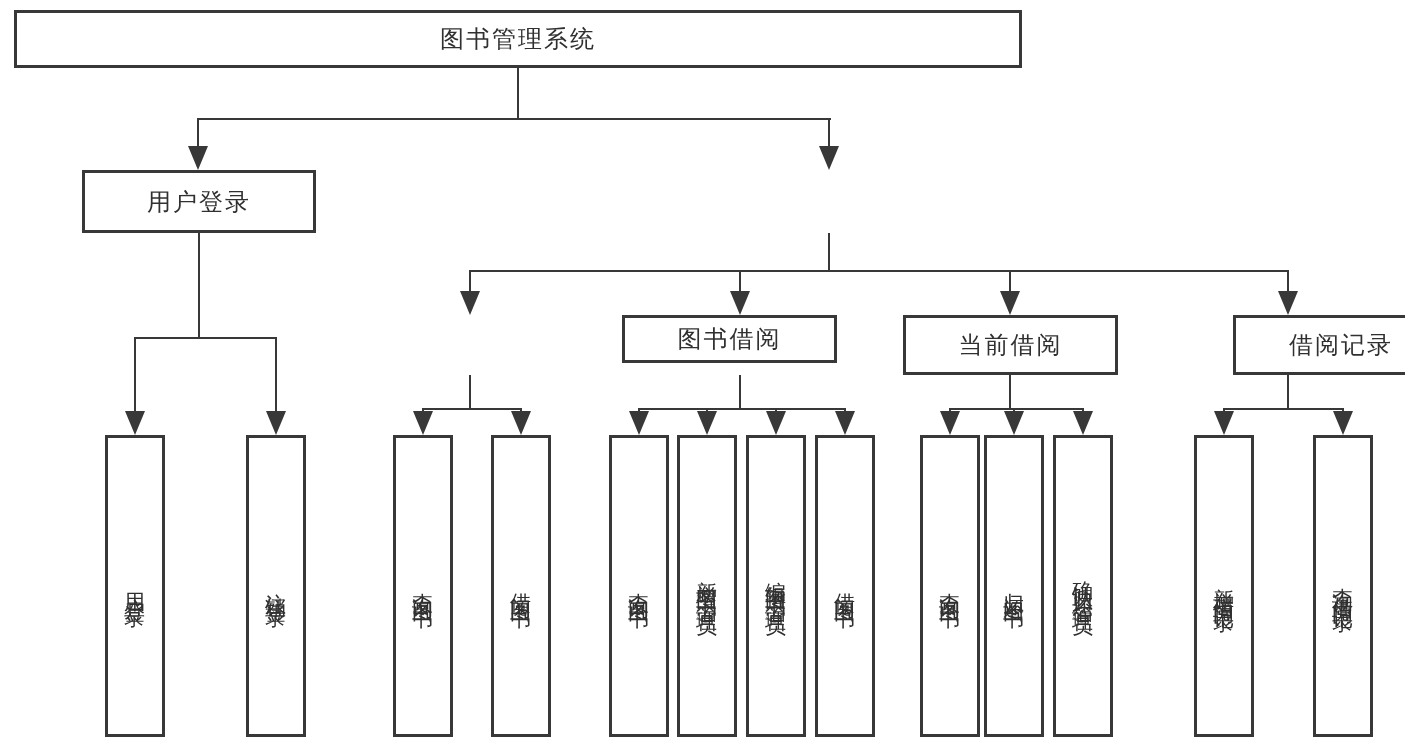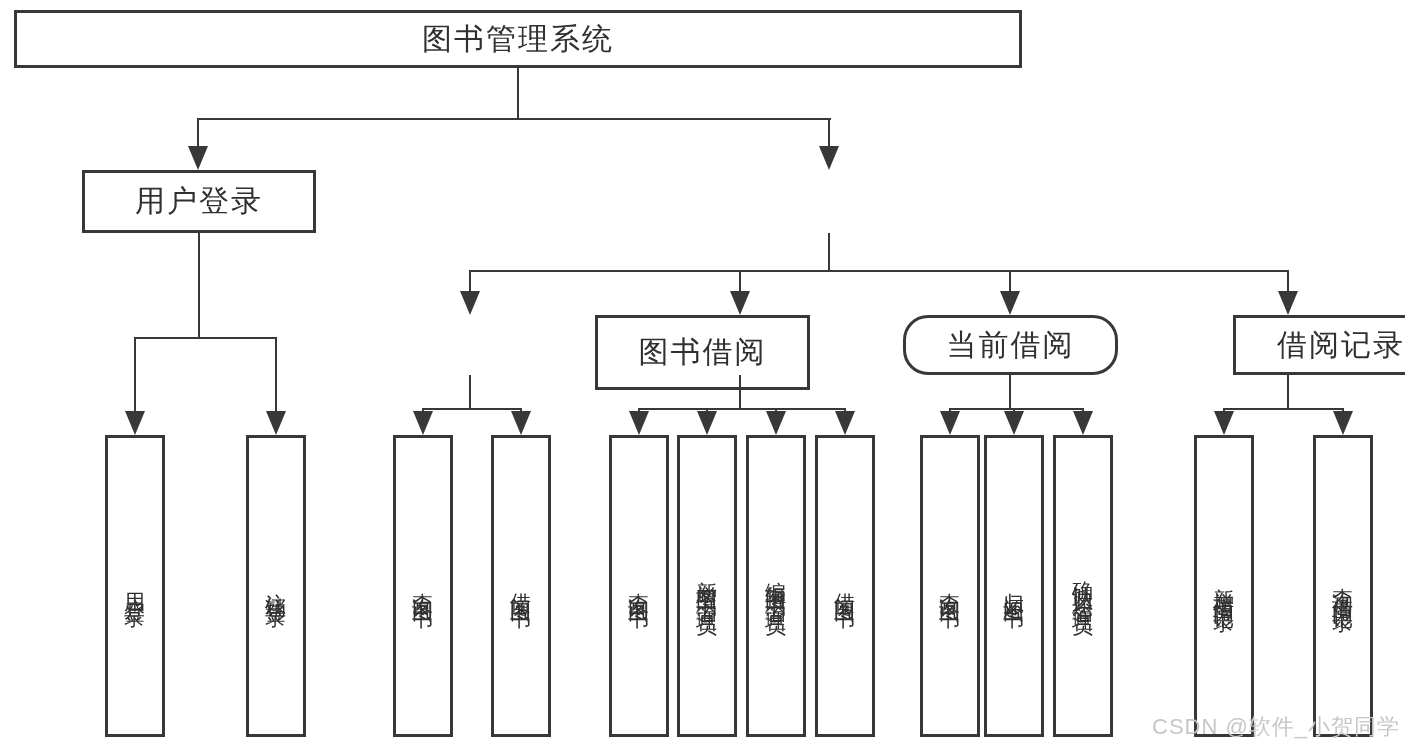--- a/index.html
+++ b/index.html
@@ -19,21 +19,21 @@
   }
   .box{
     position:absolute;
     border:3px solid var(--line);
     background:#fff;
     display:flex;
     align-items:center;
     justify-content:center;
     box-sizing:border-box;
   }
-  .box-h{font-size:30px;letter-spacing:2px;}
+  .box-h{font-size:24px;letter-spacing:2px;}
   .box-v{font-size:21px;}
   .box-v .vtext{
     writing-mode:vertical-rl;
     text-orientation:mixed;
     letter-spacing:5px;
     line-height:1;
   }
   .line{position:absolute;background:var(--line);}
   .arrow{
     position:absolute;
@@ -59,24 +59,24 @@
 <div class="canvas">
 
   <div class="box box-h" style="left:14px;top:10px;width:1008px;height:58px;">
     <span>图书管理系统</span>
   </div>
 
   <div class="box box-h" style="left:82px;top:170px;width:234px;height:63px;">
     <span>用户登录</span>
   </div>
 
-  <div class="box box-h" style="left:595px;top:315px;width:215px;height:75px;justify-content:center;">
+  <div class="box box-h" style="left:622px;top:315px;width:215px;height:48px;justify-content:center;">
     <span>图书借阅</span>
   </div>
-  <div class="box box-h" style="left:903px;top:315px;width:215px;height:60px;border-radius:25px;">
+  <div class="box box-h" style="left:903px;top:315px;width:215px;height:60px;">
     <span>当前借阅</span>
   </div>
   <div class="box box-h" style="left:1233px;top:315px;width:216px;height:60px;">
     <span>借阅记录</span>
   </div>
 
   <div class="box box-v" style="left:105px;top:435px;width:60px;height:302px;">
     <span class="vtext">用户登录</span>
   </div>
   <div class="box box-v" style="left:246px;top:435px;width:60px;height:302px;">
@@ -172,15 +172,14 @@
   <div class="arrow" style="left:629px;top:411px;"></div>
   <div class="arrow" style="left:697px;top:411px;"></div>
   <div class="arrow" style="left:766px;top:411px;"></div>
   <div class="arrow" style="left:835px;top:411px;"></div>
   <div class="arrow" style="left:940px;top:411px;"></div>
   <div class="arrow" style="left:1004px;top:411px;"></div>
   <div class="arrow" style="left:1073px;top:411px;"></div>
   <div class="arrow" style="left:1214px;top:411px;"></div>
   <div class="arrow" style="left:1333px;top:411px;"></div>
 
-  <div class="watermark">CSDN @软件_小贺同学</div>
 
 </div>
 
 </body></html>

